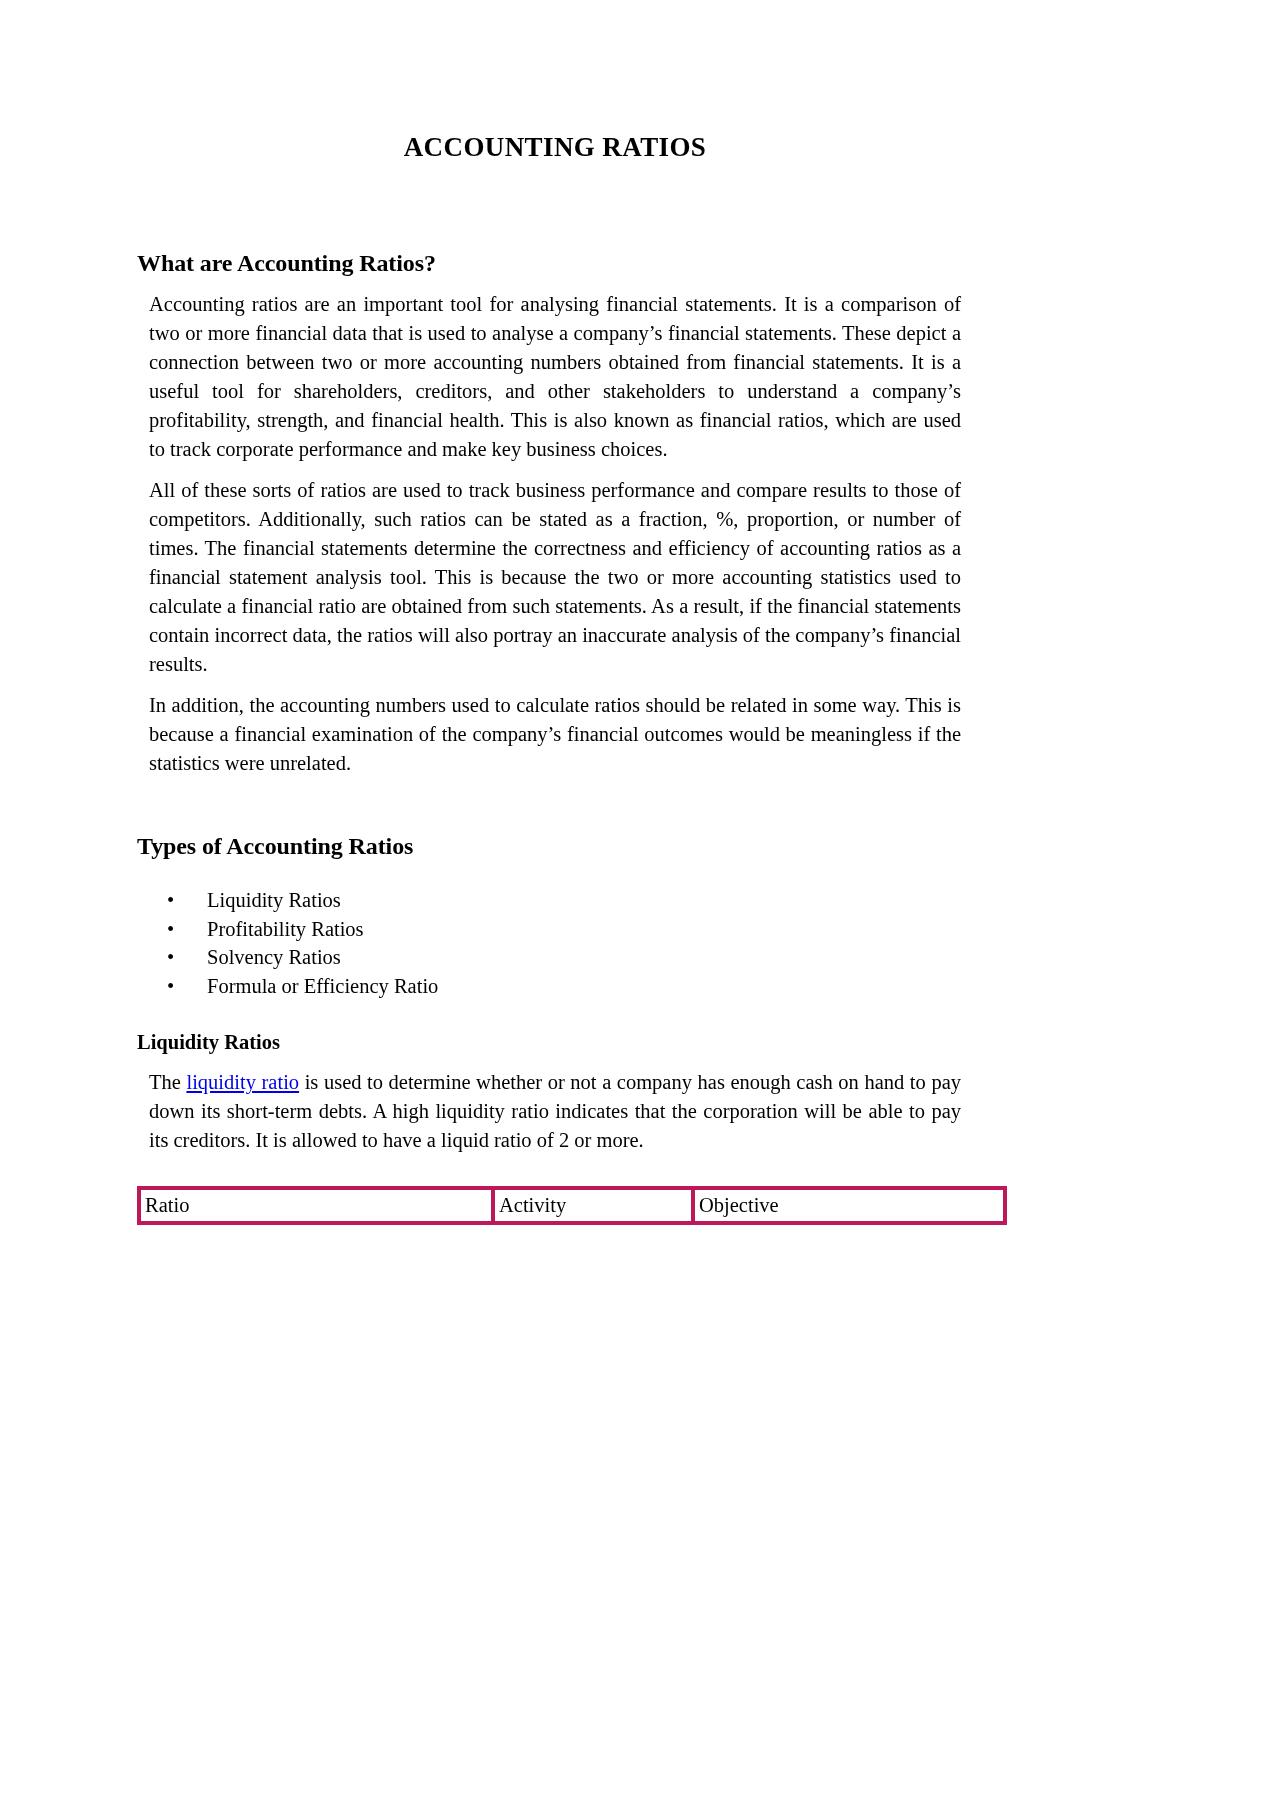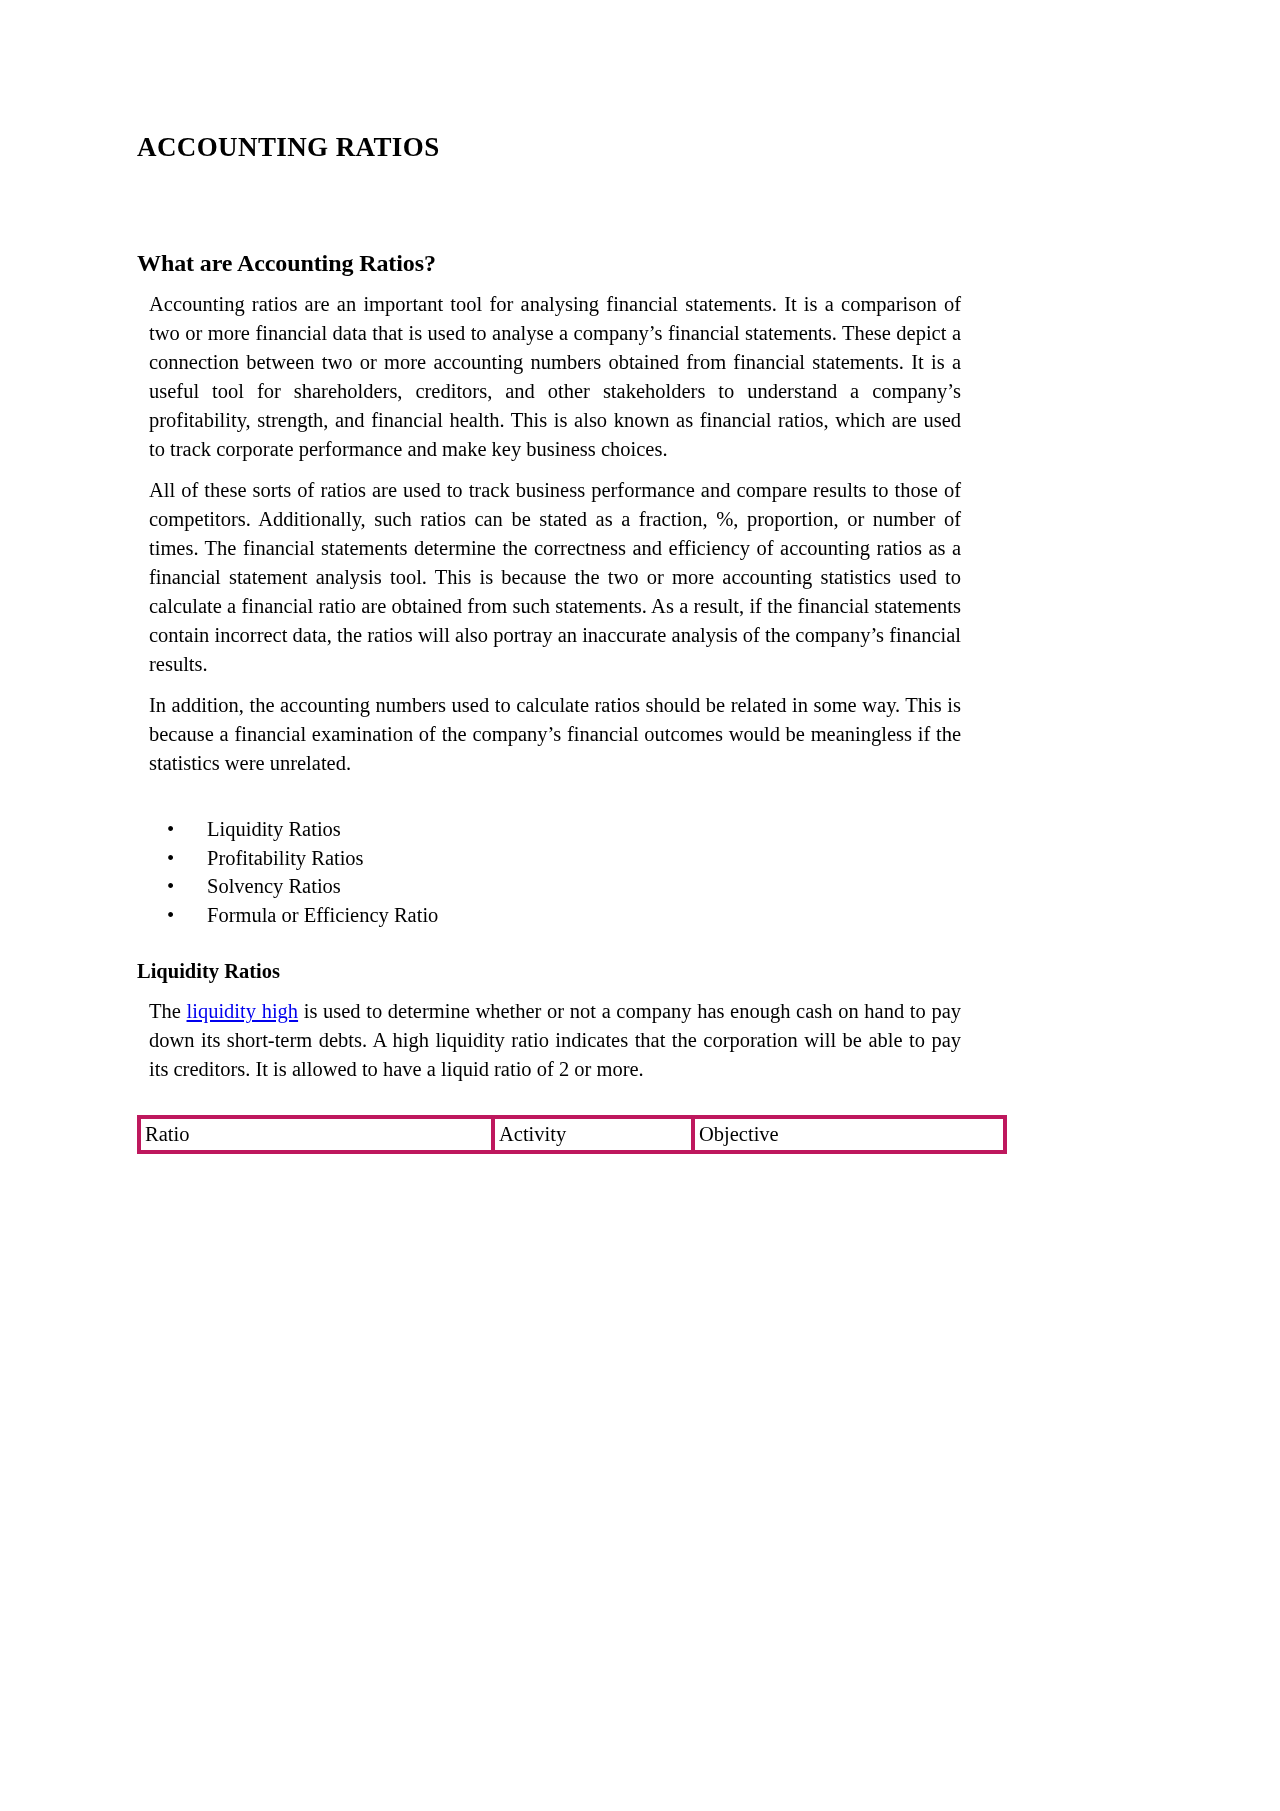--- a/index.html
+++ b/index.html
@@ -22,20 +22,21 @@
     box-sizing: border-box;
     padding: 0;
   }
   .content {
     position: absolute;
     left: 137px;
     top: 0;
     width: 836px;
   }
   .doc-title {
+    text-align: center;
     font-size: 27px;
     font-weight: bold;
     letter-spacing: 0.4px;
     margin: 0;
     padding-top: 131px;
     line-height: 1.2;
   }
   h2.section-heading {
     font-size: 24px;
     font-weight: bold;
@@ -111,20 +112,21 @@
     <h1 class="doc-title">ACCOUNTING RATIOS</h1>
 
     <h2 class="section-heading heading-gap-1">What are Accounting Ratios?</h2>
 
     <p class="body-text para-gap-first">Accounting ratios are an important tool for analysing financial statements. It is a comparison of two or more financial data that is used to analyse a company’s financial statements. These depict a connection between two or more accounting numbers obtained from financial statements. It is a useful tool for shareholders, creditors, and other stakeholders to understand a company’s profitability, strength, and financial health. This is also known as financial ratios, which are used to track corporate performance and make key business choices.</p>
 
     <p class="body-text para-gap">All of these sorts of ratios are used to track business performance and compare results to those of competitors. Additionally, such ratios can be stated as a fraction, %, proportion, or number of times. The financial statements determine the correctness and efficiency of accounting ratios as a financial statement analysis tool. This is because the two or more accounting statistics used to calculate a financial ratio are obtained from such statements. As a result, if the financial statements contain incorrect data, the ratios will also portray an inaccurate analysis of the company’s financial results.</p>
 
     <p class="body-text para-gap">In addition, the accounting numbers used to calculate ratios should be related in some way. This is because a financial examination of the company’s financial outcomes would be meaningless if the statistics were unrelated.</p>
 
+    <h2 class="section-heading heading-gap-2">Types of Accounting Ratios</h2>
 
     <ul class="type-list">
       <li>
         <span class="bullet-mark">•</span>
         <span>Liquidity Ratios</span>
       </li>
       <li>
         <span class="bullet-mark">•</span>
         <span>Profitability Ratios</span>
       </li>
@@ -133,21 +135,21 @@
         <span>Solvency Ratios</span>
       </li>
       <li>
         <span class="bullet-mark">•</span>
         <span>Formula or Efficiency Ratio</span>
       </li>
     </ul>
 
     <h3 class="sub-heading">Liquidity Ratios</h3>
 
-    <p class="body-text para-gap"><span>The </span><a class="link" href="#">liquidity high</a><span> is used to determine whether or not a company has enough cash on hand to pay down its short-term debts. A high liquidity ratio indicates that the corporation will be able to pay its creditors. It is allowed to have a liquid ratio of 2 or more.</span></p>
+    <p class="body-text para-gap"><span>The </span><a class="link" href="#">liquidity ratio</a><span> is used to determine whether or not a company has enough cash on hand to pay down its short-term debts. A high liquidity ratio indicates that the corporation will be able to pay its creditors. It is allowed to have a liquid ratio of 2 or more.</span></p>
 
     <table class="ratio-table">
       <tbody>
         <tr>
           <td class="col-ratio">Ratio</td>
           <td class="col-formula">Activity</td>
           <td class="col-objective">Objective</td>
         </tr>
       </tbody>
     </table>

